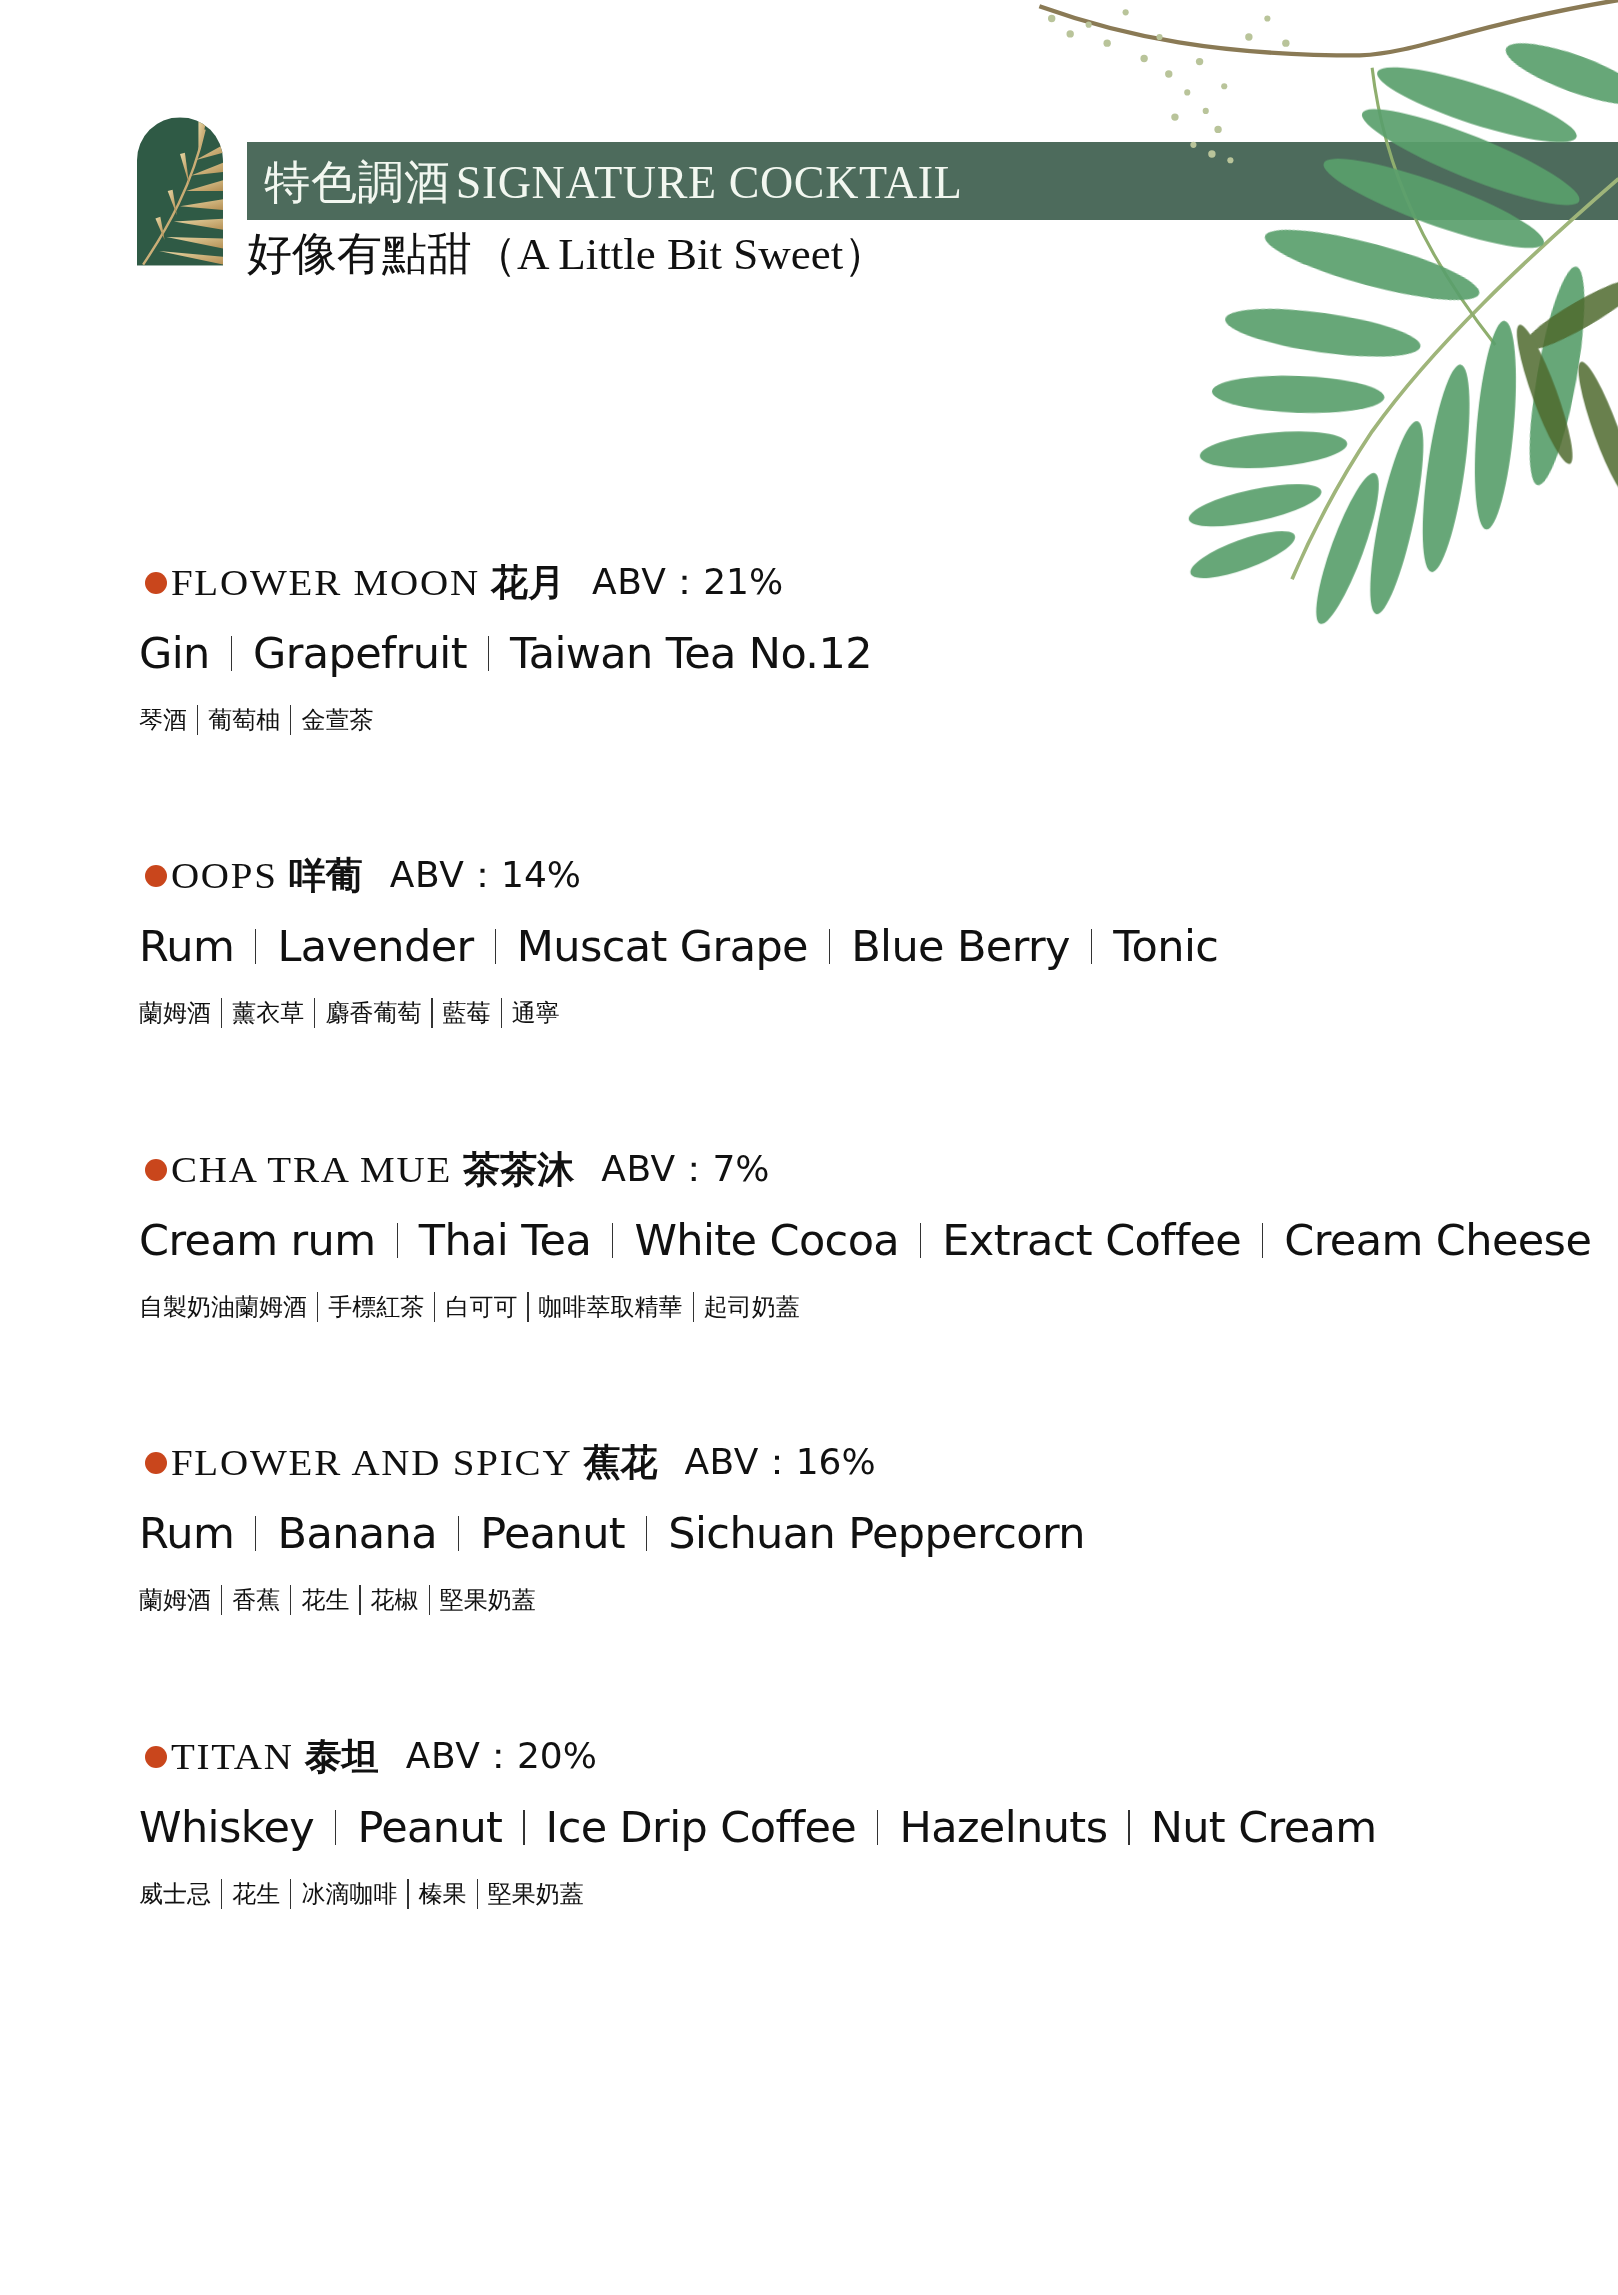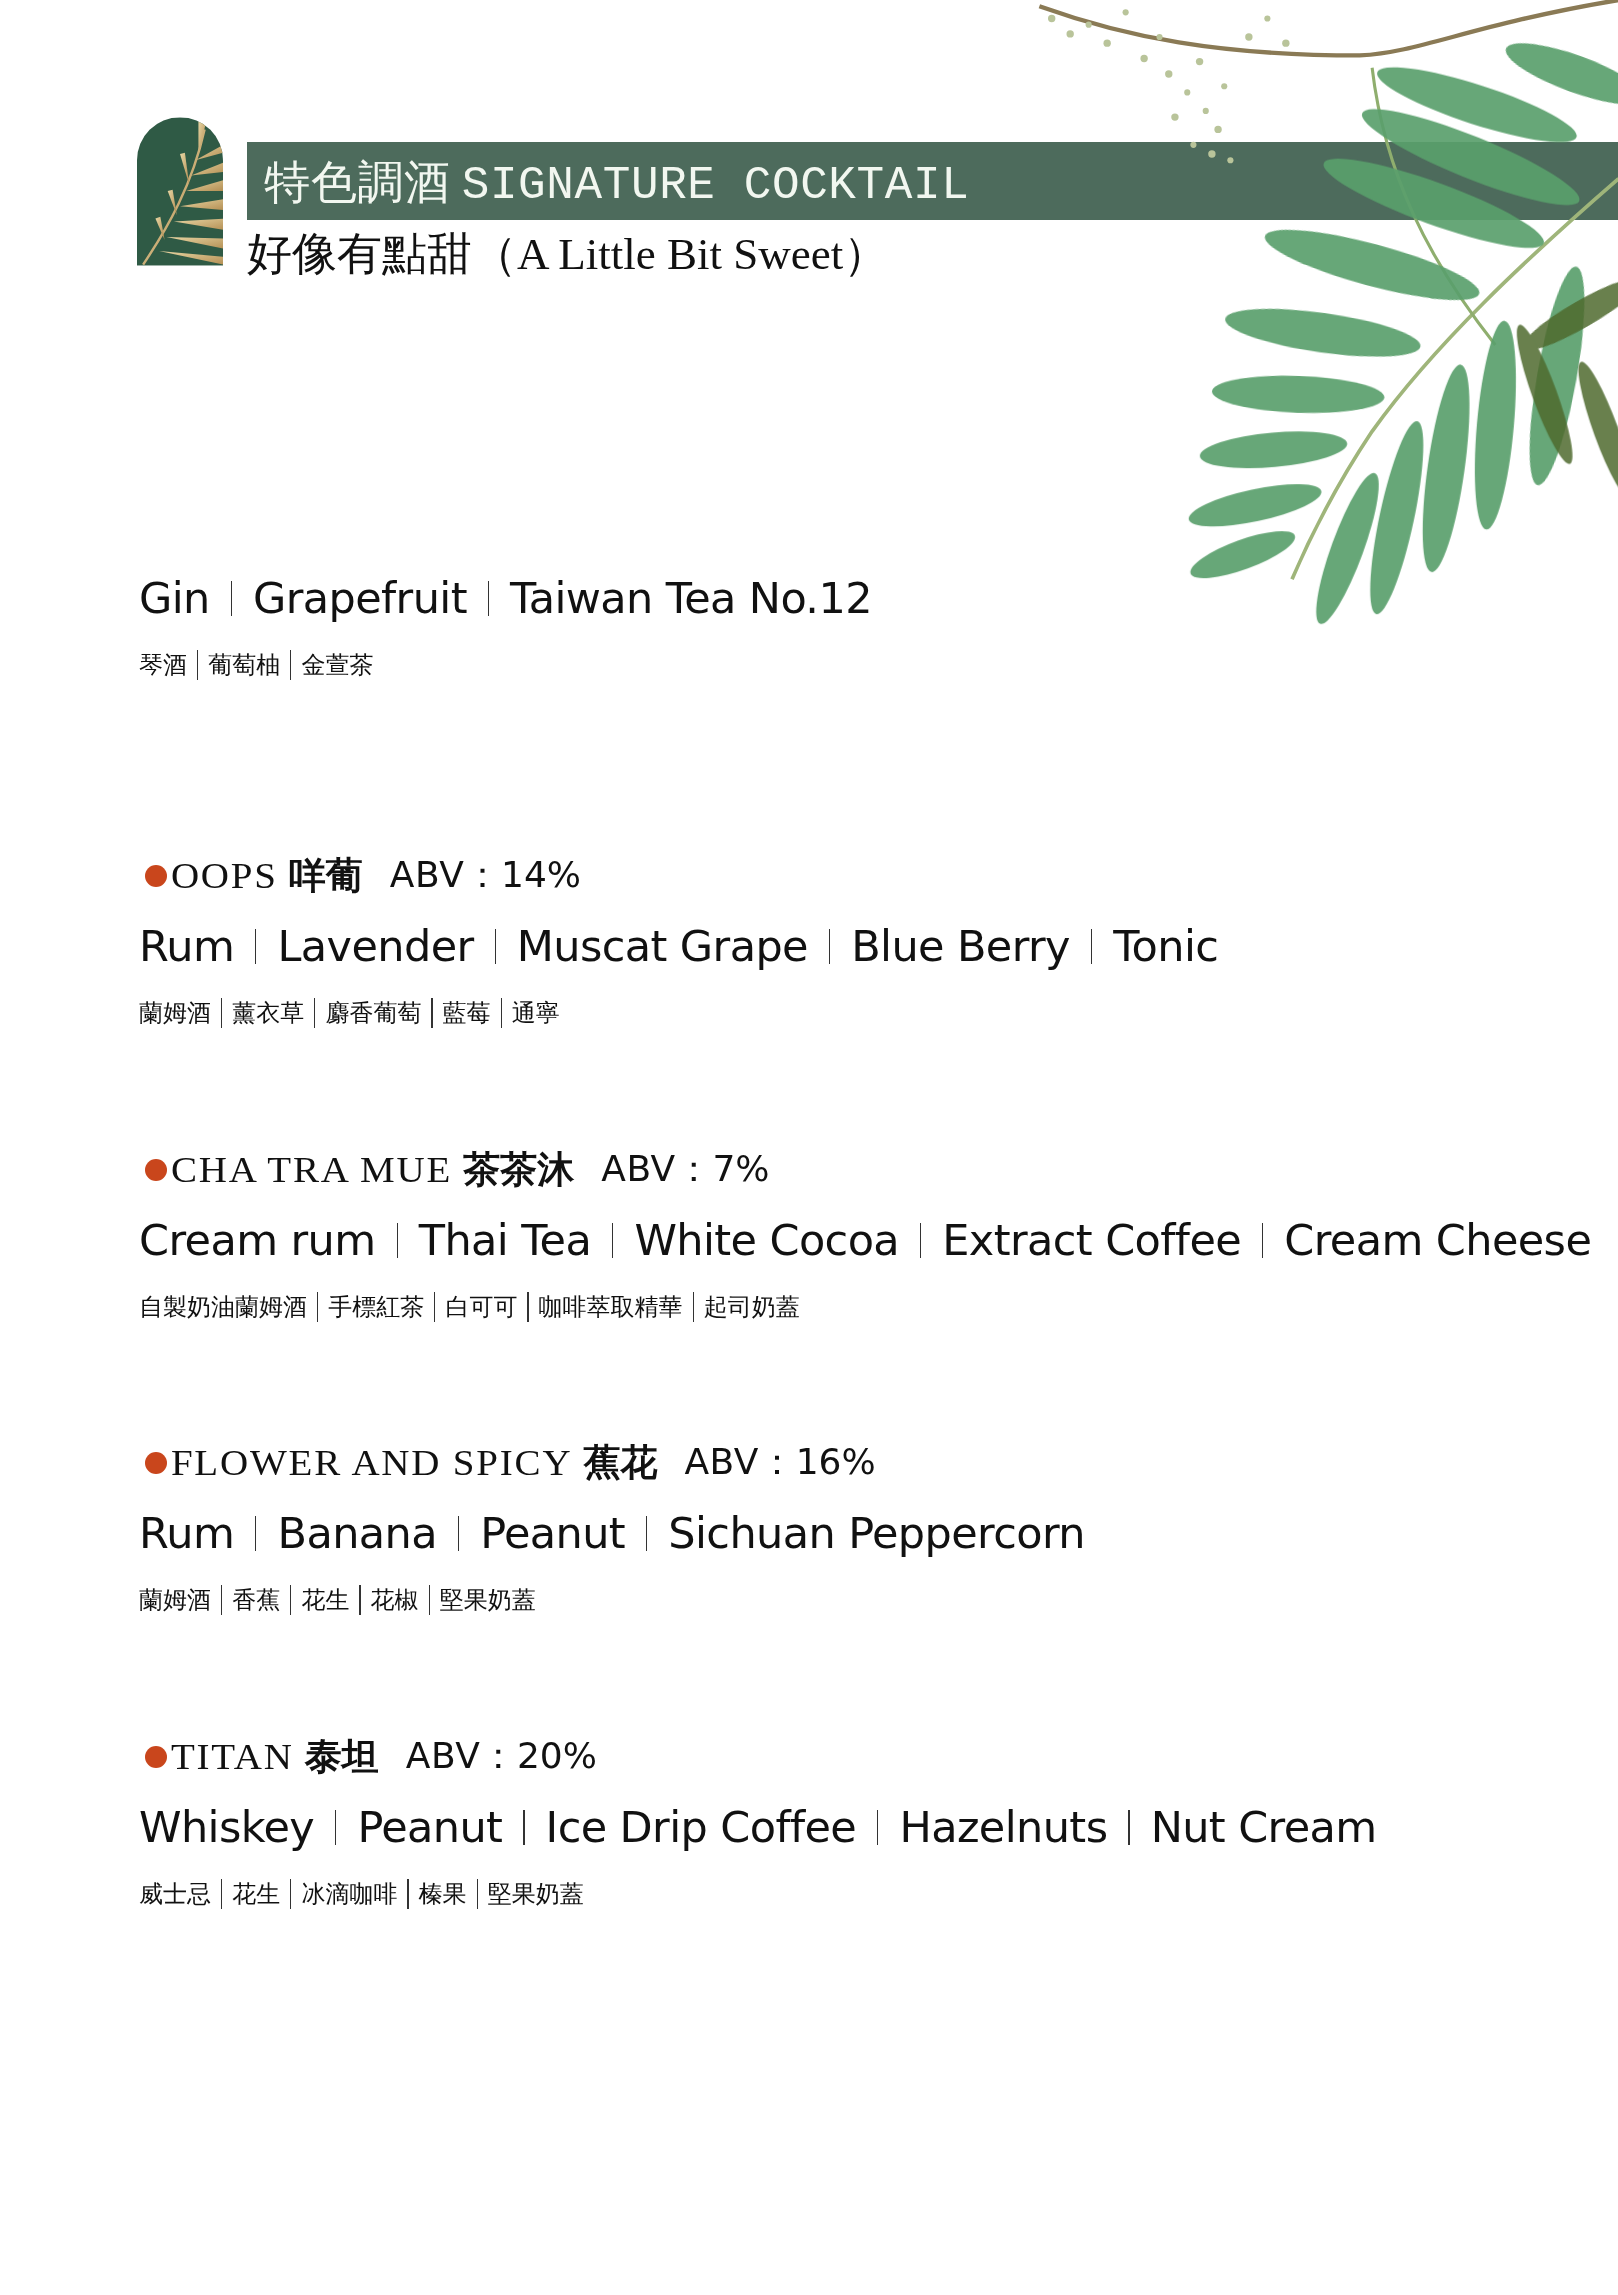--- a/index.html
+++ b/index.html
@@ -9,21 +9,21 @@
   
   .foliage { position: absolute; right: 0; top: 0; width: 617px; height: 647px; z-index: 2; pointer-events: none; }
 
   
   .emblem { position: absolute; left: 137px; top: 117px; width: 86px; height: 149px; z-index: 3; }
 
   
   .banner { position: absolute; left: 247px; top: 142px; right: 0; height: 78px; background: #4d6b5c; z-index: 1; }
   .banner-title { position: absolute; left: 17.3px; top: 8.6px; color: #f2f7f0; font-size: 46px; line-height: 62px; white-space: nowrap; letter-spacing: 0.6px; }
   .banner-title .cn { font-family: "DejaVu Sans", sans-serif; }
-  .banner-title .en { font-family: Liberation Mono, monospace; margin-left: 11px; }
+  .banner-title .en { font-family: Liberation Serif, serif; margin-left: 5px; }
 
   .subtitle { position: absolute; left: 247px; top: 227px; font-size: 45px; line-height: 53px; color: #111; white-space: nowrap; z-index: 3; }
   .subtitle .cn { font-family: "DejaVu Sans", sans-serif; }
   .subtitle .en { font-family: "Liberation Serif", serif; }
 
   
   .item { position: absolute; left: 139px; z-index: 3; }
   .item-header { display: flex; align-items: center; height: 55px; white-space: nowrap; }
   .bullet { width: 22px; height: 22px; border-radius: 50%; background: #c9461c; margin-left: 6.2px; margin-right: 3.7px; flex: none; }
   .name-en { font-family: "Liberation Serif", serif; font-size: 39px; letter-spacing: 1.8px; color: #111; transform: scaleY(0.92); }
@@ -128,20 +128,26 @@
     <div class="banner-title">
       <span class="cn">特色調酒</span><span class="en">SIGNATURE COCKTAIL</span>
     </div>
   </div>
 
   <div class="subtitle">
     <span class="cn">好像有點甜</span><span class="en">（A Little Bit Sweet）</span>
   </div>
 
   <div class="item" style="top:555px;">
+    <div class="item-header">
+      <span class="bullet"></span>
+      <span class="name-en">FLOWER MOON</span>
+      <span class="name-cn">花月</span>
+      <span class="abv"><span class="abv-label">ABV：</span><span>21%</span></span>
+    </div>
     <div class="ing-row en">
       <span>Gin</span>
         <span class="sep"></span>
       <span>Grapefruit</span>
         <span class="sep"></span>
       <span>Taiwan Tea No.12</span>
     </div>
     <div class="ing-row cn">
       <span>琴酒</span>
         <span class="sep"></span>

